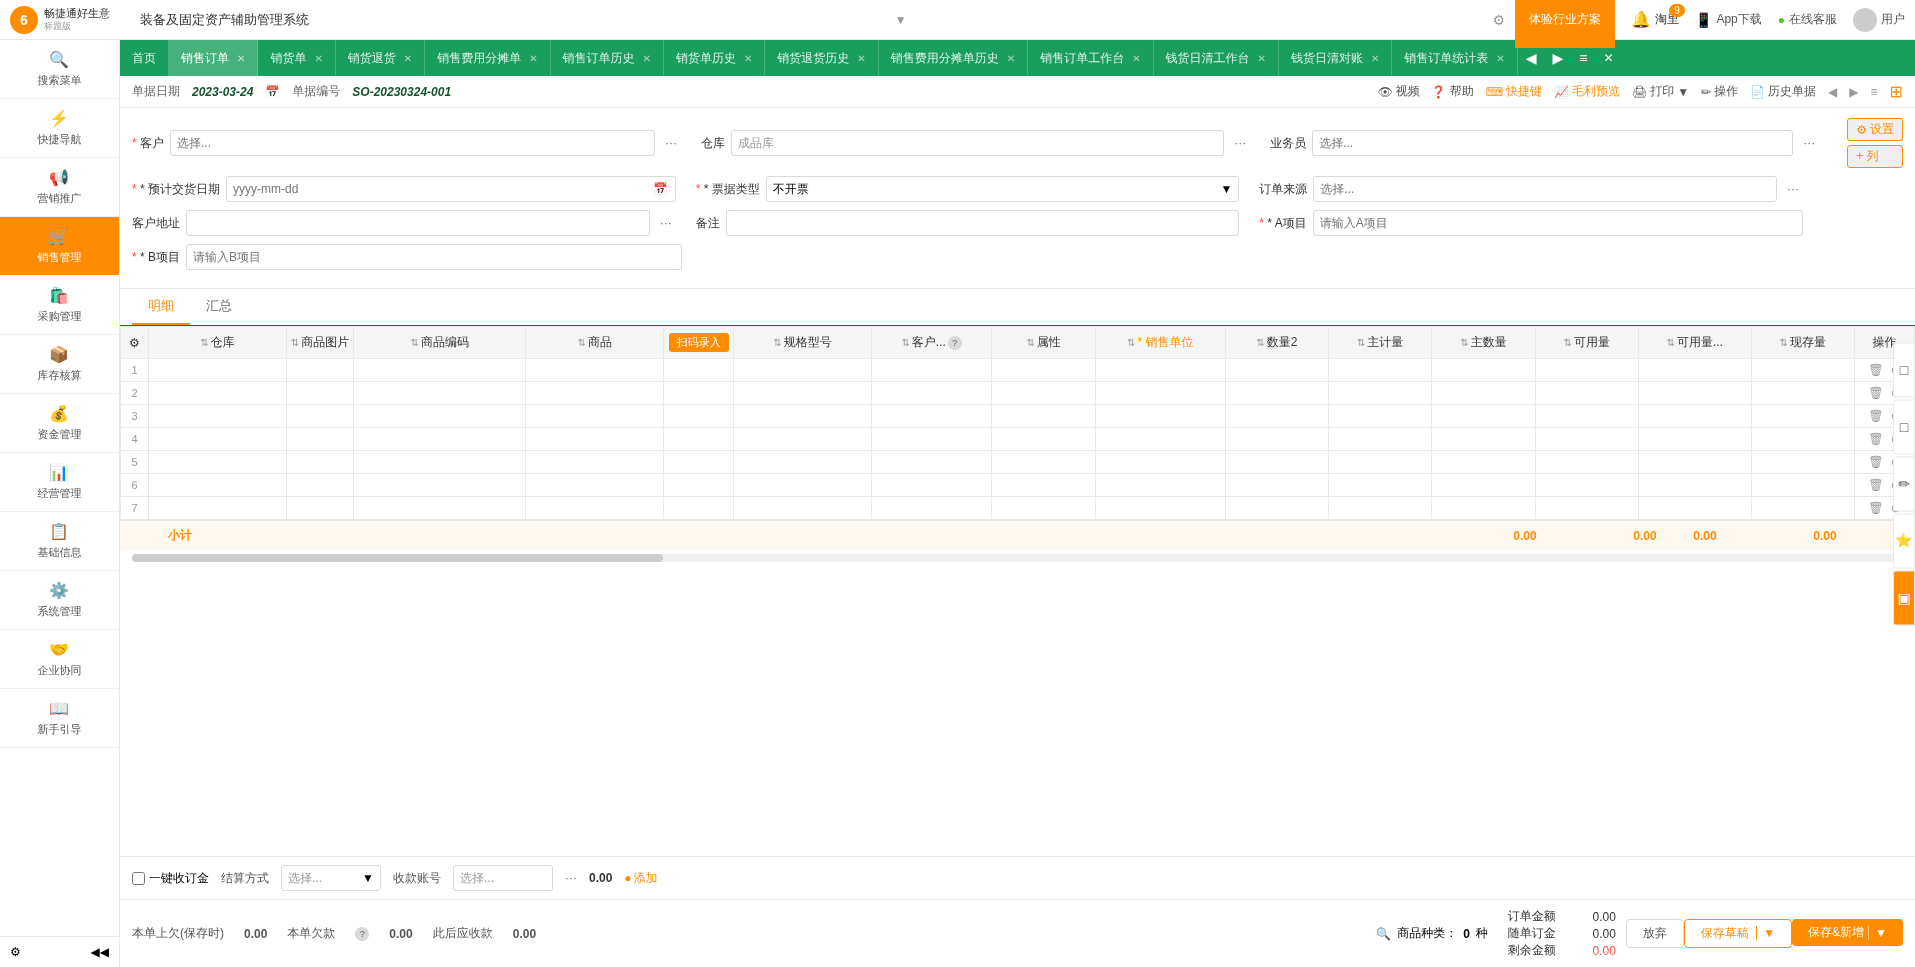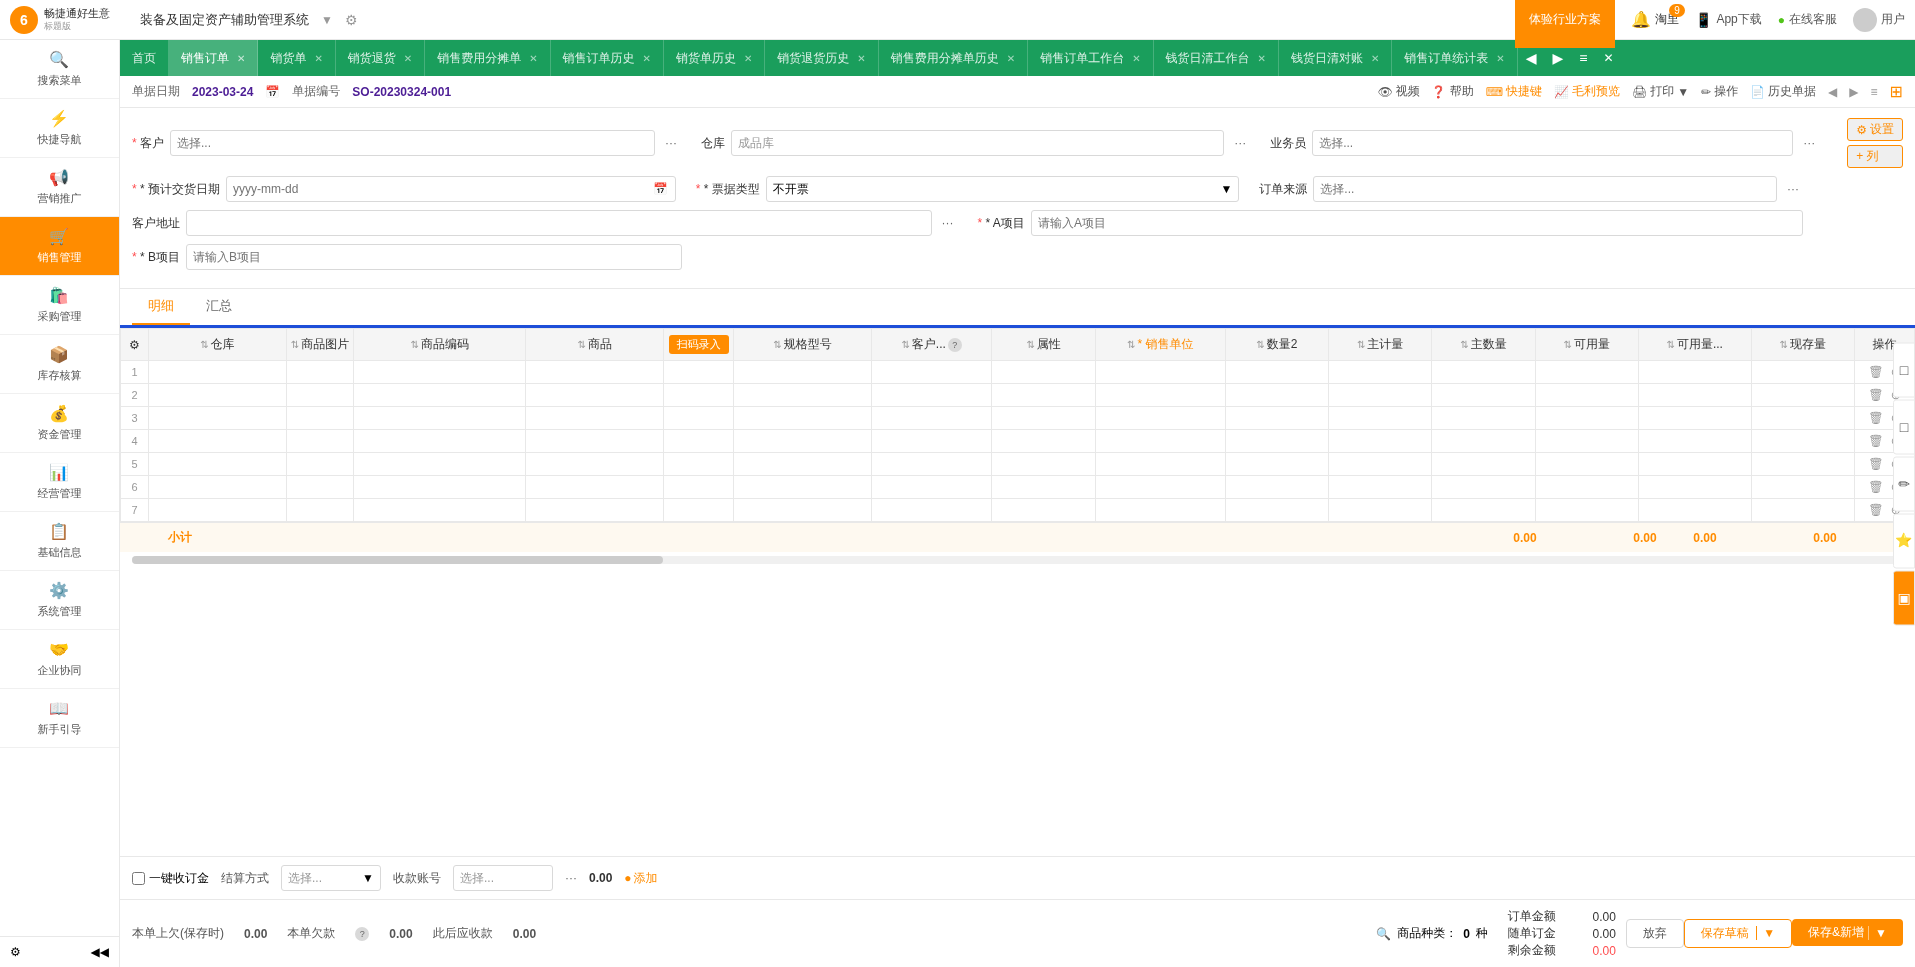--- a/index.html
+++ b/index.html
@@ -150,21 +150,21 @@
     
     .toolbar {
       display: flex;
       align-items: center;
       padding: 6px 12px;
       border-bottom: 1px solid #e8e8e8;
       gap: 12px;
       font-size: 12px;
     }
     .toolbar-label { color: #666; }
-    .toolbar-value { color: #4c1d95; font-weight: bold; }
+    .toolbar-value { color: #14532d; font-weight: bold; font-style: italic; }
     .toolbar-actions {
       margin-left: auto;
       display: flex;
       align-items: center;
       gap: 12px;
     }
     .toolbar-action-item {
       color: #555;
       cursor: pointer;
       display: flex;
@@ -222,21 +222,21 @@
       color: #999;
       width: 100%;
     }
     .date-icon { color: #999; }
     
     
     .detail-tabs {
       display: flex;
       align-items: center;
       padding: 0 12px;
-      border-bottom: 3px solid #1d4ed8;
+      border-bottom: 1px solid #1d4ed8;
       background: #fff;
     }
     .detail-tab {
       padding: 8px 16px;
       cursor: pointer;
       color: #666;
       font-size: 13px;
       border-bottom: 2px solid transparent;
     }
     .detail-tab.active {
@@ -486,21 +486,21 @@
 <div class="top-header" style="height:40px; display:flex; align-items:center; padding:0 10px; background:#fff; border-bottom:1px solid #e8e8e8;">
   <div class="logo-area">
     <div class="logo-icon">
       <span>6</span>
     </div>
     <div>
       <div class="logo-text">畅捷通好生意</div>
       <div class="logo-sub">标题版</div>
     </div>
   </div>
-  <div style="display:flex;align-items:center;gap:12px;padding:0 10px;flex:1;">
+  <div style="display:flex;align-items:center;gap:0;padding:0 10px;flex:1;justify-content:space-between;">
     <span style="font-size:13px;color:#333;">装备及固定资产辅助管理系统</span>
     <span style="color:#999;">▼</span>
     <span style="color:#999;font-size:14px;cursor:pointer;">⚙</span>
   </div>
   <button class="btn-orange">体验行业方案</button>
   <div style="display:flex;align-items:center;gap:16px;margin-left:16px;">
     <div class="header-icon-item" style="position:relative;">
       <span style="font-size:16px;">🔔</span>
       <span class="orange-badge" style="position:absolute;top:-6px;right:-6px;">9</span>
       <span style="font-size:12px;color:#333;">淘里</span>
@@ -744,20 +744,24 @@
           <div style="width:80px;"></div>
         </div>
 
         <div class="form-row">
           <div class="form-field" style="flex:2;">
             <label>客户地址</label>
             <input type="text" class="form-input" style="flex: 2 1 0%;">
             <span class="ellipsis-btn">···</span>
           </div>
           <div class="form-field" style="flex:2;">
+            <label>备注</label>
+            <input type="text" class="form-input" style="flex: 2 1 0%;">
+          </div>
+          <div class="form-field" style="flex:2;">
             <label>
               <span style="color:#ff4d4f;">*</span>
               <span>* A项目</span>
             </label>
             <input type="text" class="form-input" style="flex: 2 1 0%;" placeholder="请输入A项目">
           </div>
           <div style="width:80px;"></div>
         </div>
 
         <div class="form-row">

